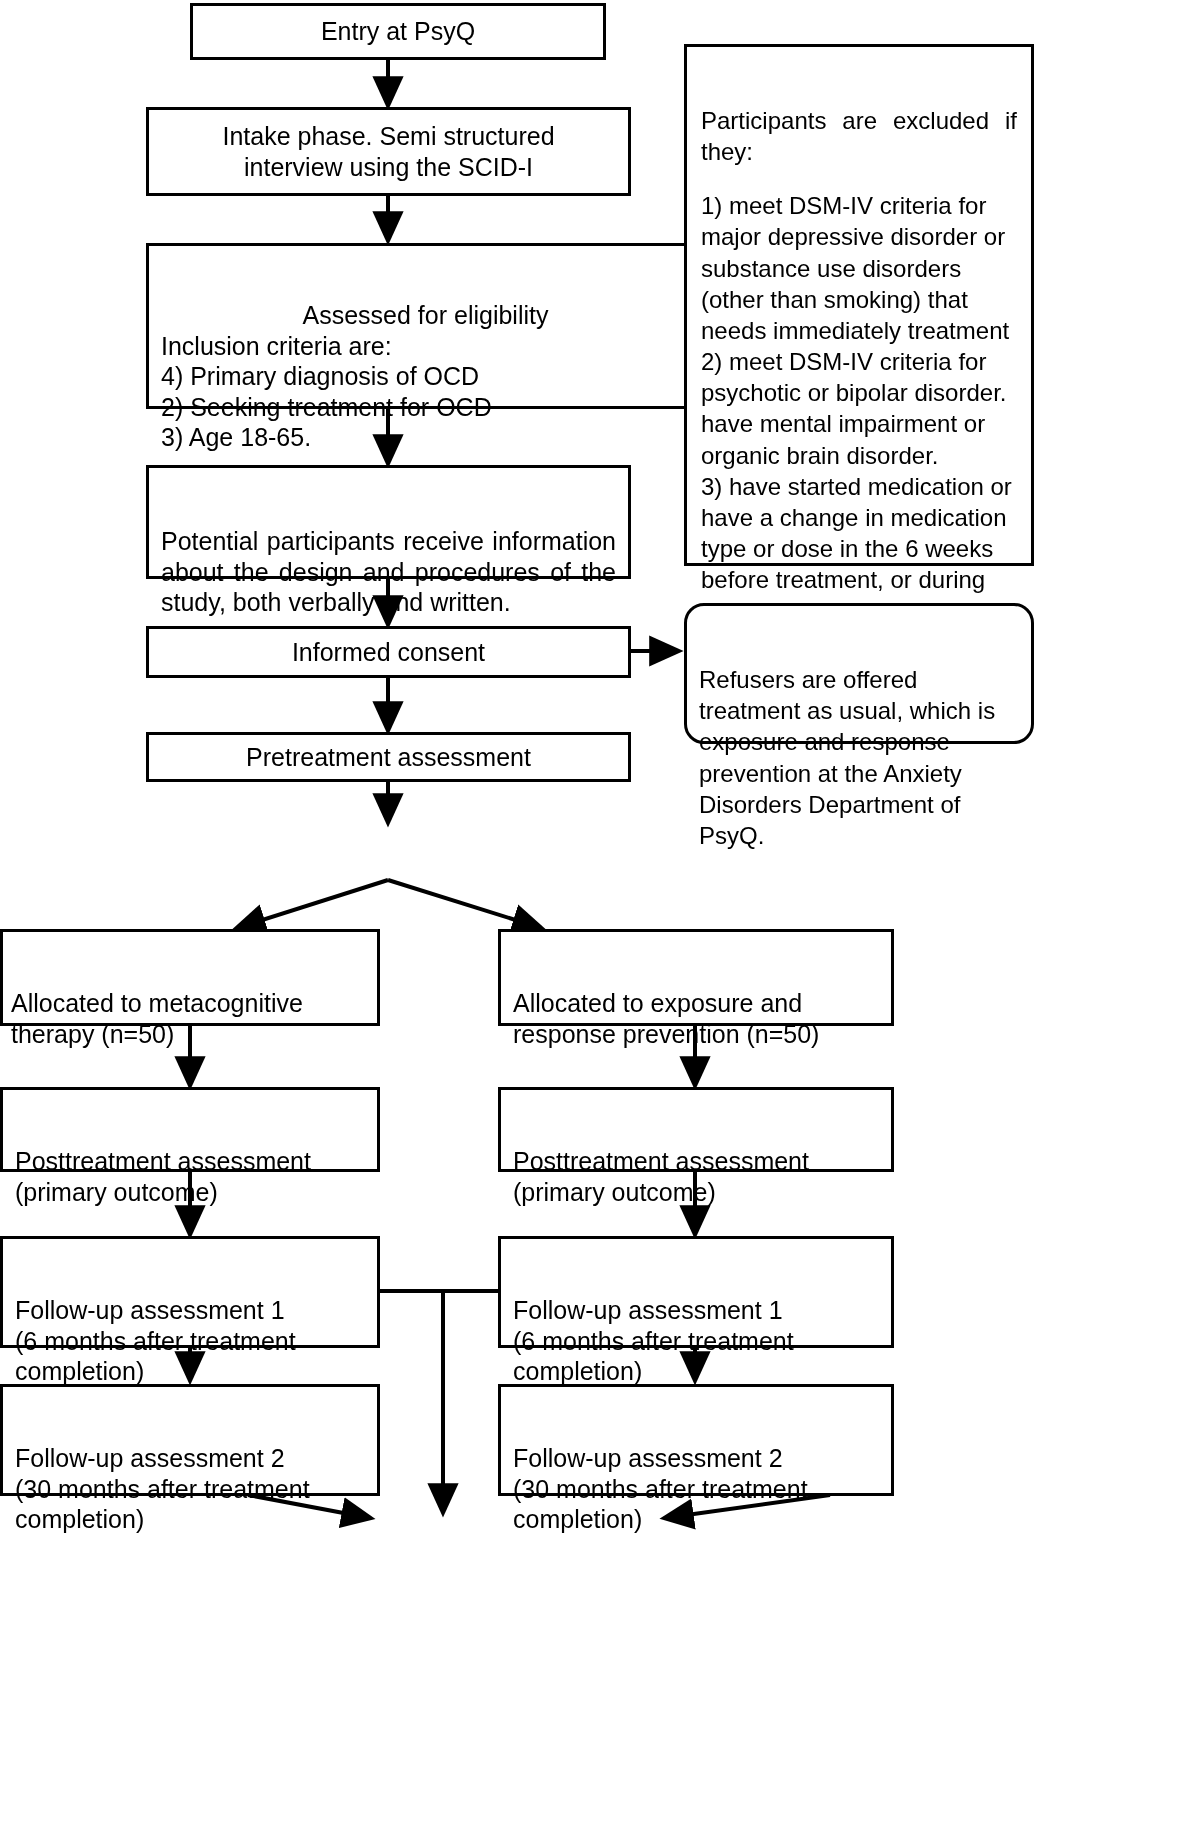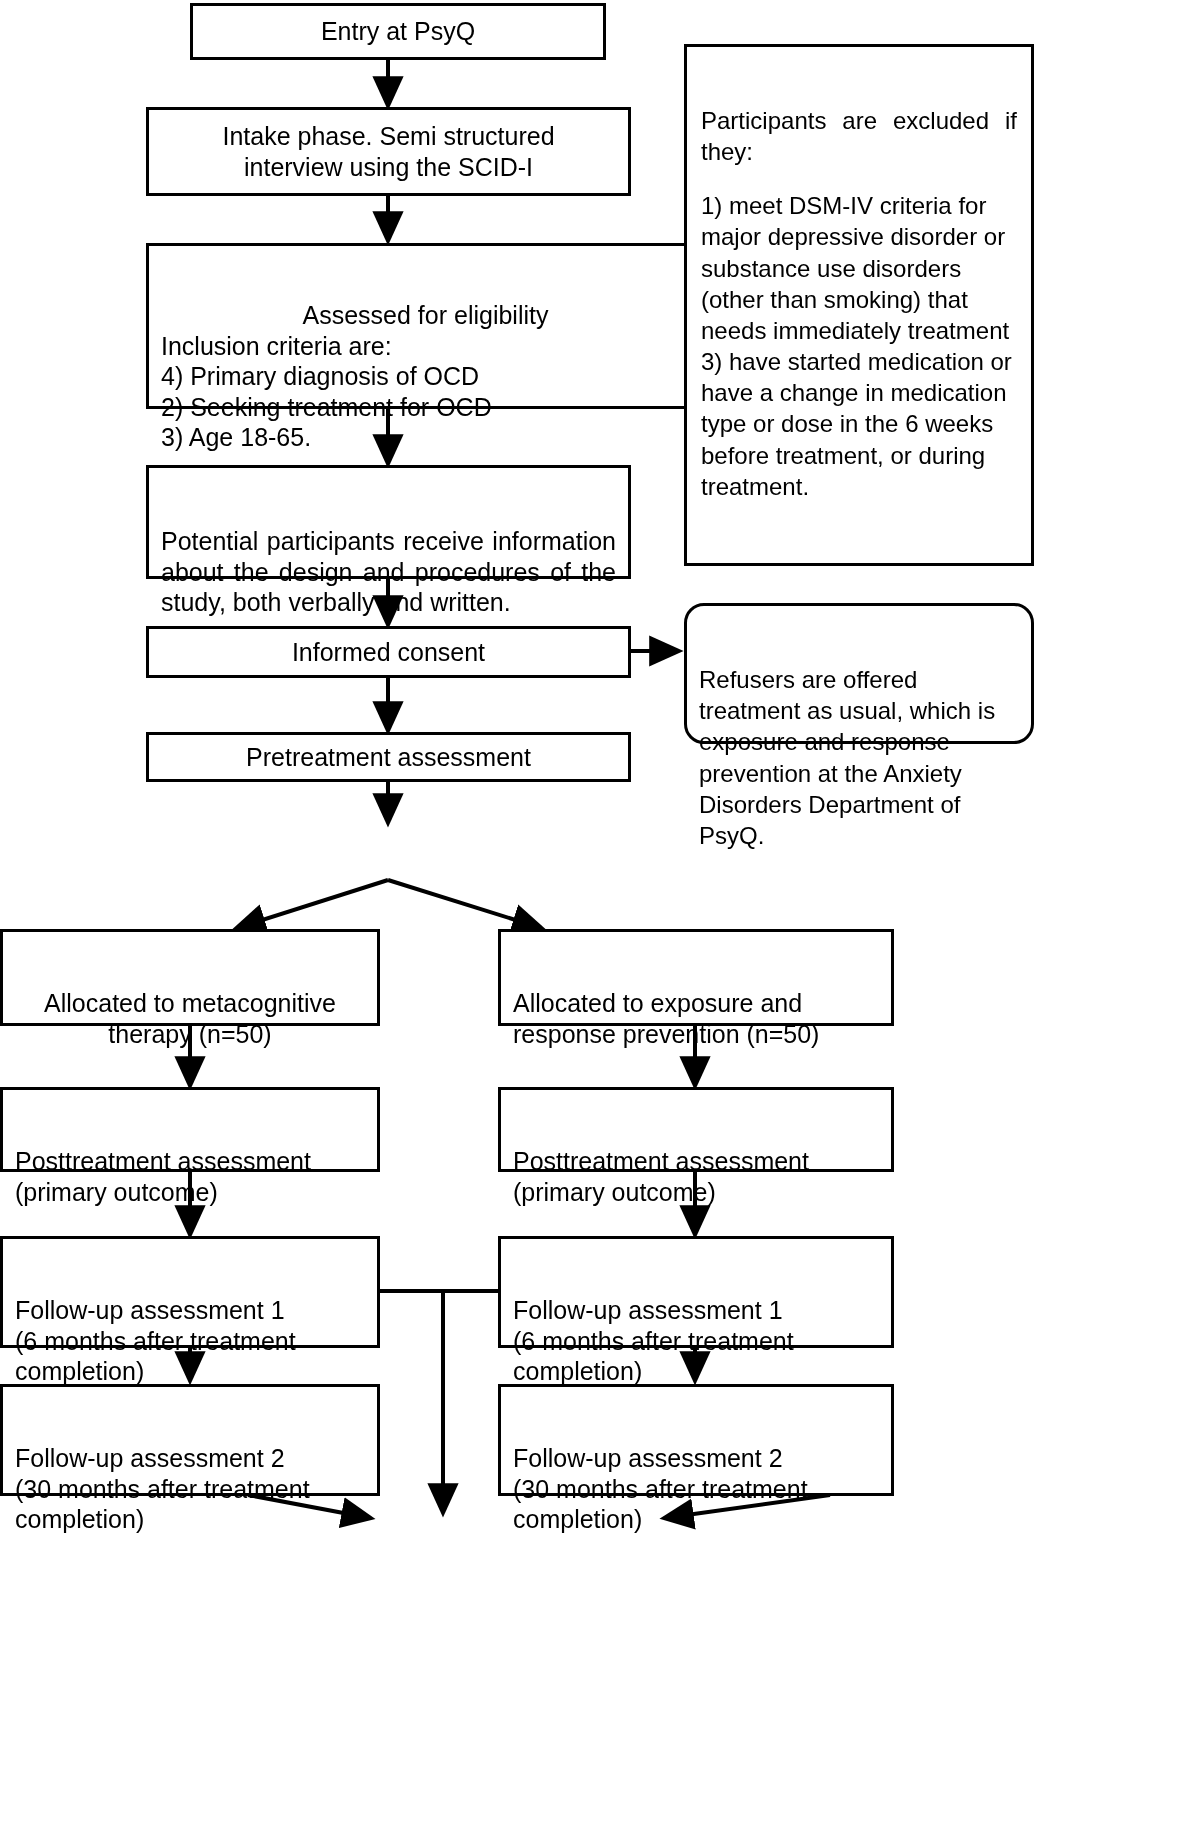--- a/index.html
+++ b/index.html
@@ -143,30 +143,31 @@
         <span>Informed consent</span>
       </div>
   </div>
 
 
   <div class="box" style="left:684px; top:44px; width:350px; height:522px; font-size:24px; line-height:1.30;">
     <div class="inner" style="padding:14px 14px;">
       <div class="just">Participants are excluded if they:</div>
       <span class="gap"></span>
       <div class="left">1) meet DSM-IV criteria for major depressive disorder or substance use disorders (other than smoking) that needs immediately treatment</div>
+      <div class="left">2) meet DSM-IV criteria for psychotic or bipolar disorder. have mental impairment or organic brain disorder.</div>
       <div class="left">3) have started medication or have a change in medication type or dose in the 6 weeks before treatment, or during treatment.</div>
     </div>
   </div>
 
   <div class="box" style="left:684px; top:603px; width:350px; height:141px; font-size:24px; line-height:1.30;border-radius:20px;">
     <div class="inner left" style="padding:14px 12px;">Refusers are offered treatment as usual, which is exposure and response prevention at the Anxiety Disorders Department of PsyQ.</div>
   </div>
 
   <div class="box" style="left:0px; top:929px; width:380px; height:97px;">
-    <div class="inner left" style="padding:12px 8px;text-align:center;">Allocated to metacognitive therapy (n=50)</div>
+    <div class="inner left" style="padding:12px 8px;">Allocated to metacognitive therapy (n=50)</div>
   </div>
 
   <div class="box" style="left:498px; top:929px; width:396px; height:97px;">
     <div class="inner left" style="padding:12px 12px;">Allocated to exposure and response prevention (n=50)</div>
   </div>
 
   <div class="box" style="left:0px; top:1087px; width:380px; height:85px;">
     <div class="inner left" style="padding:12px 12px;">
       <div>Posttreatment assessment</div>
       <div>(primary outcome)</div>

